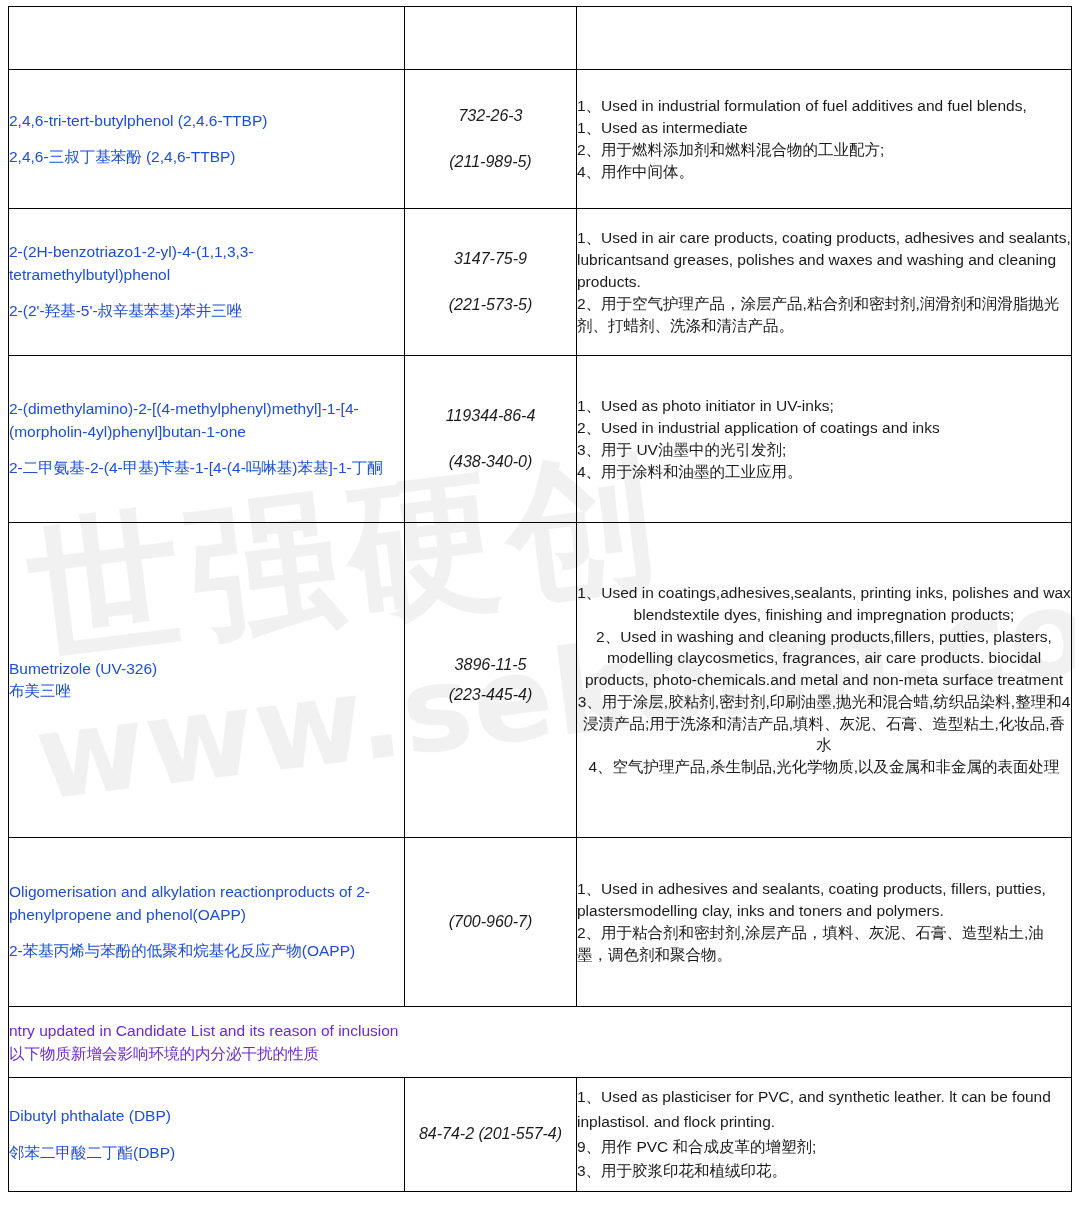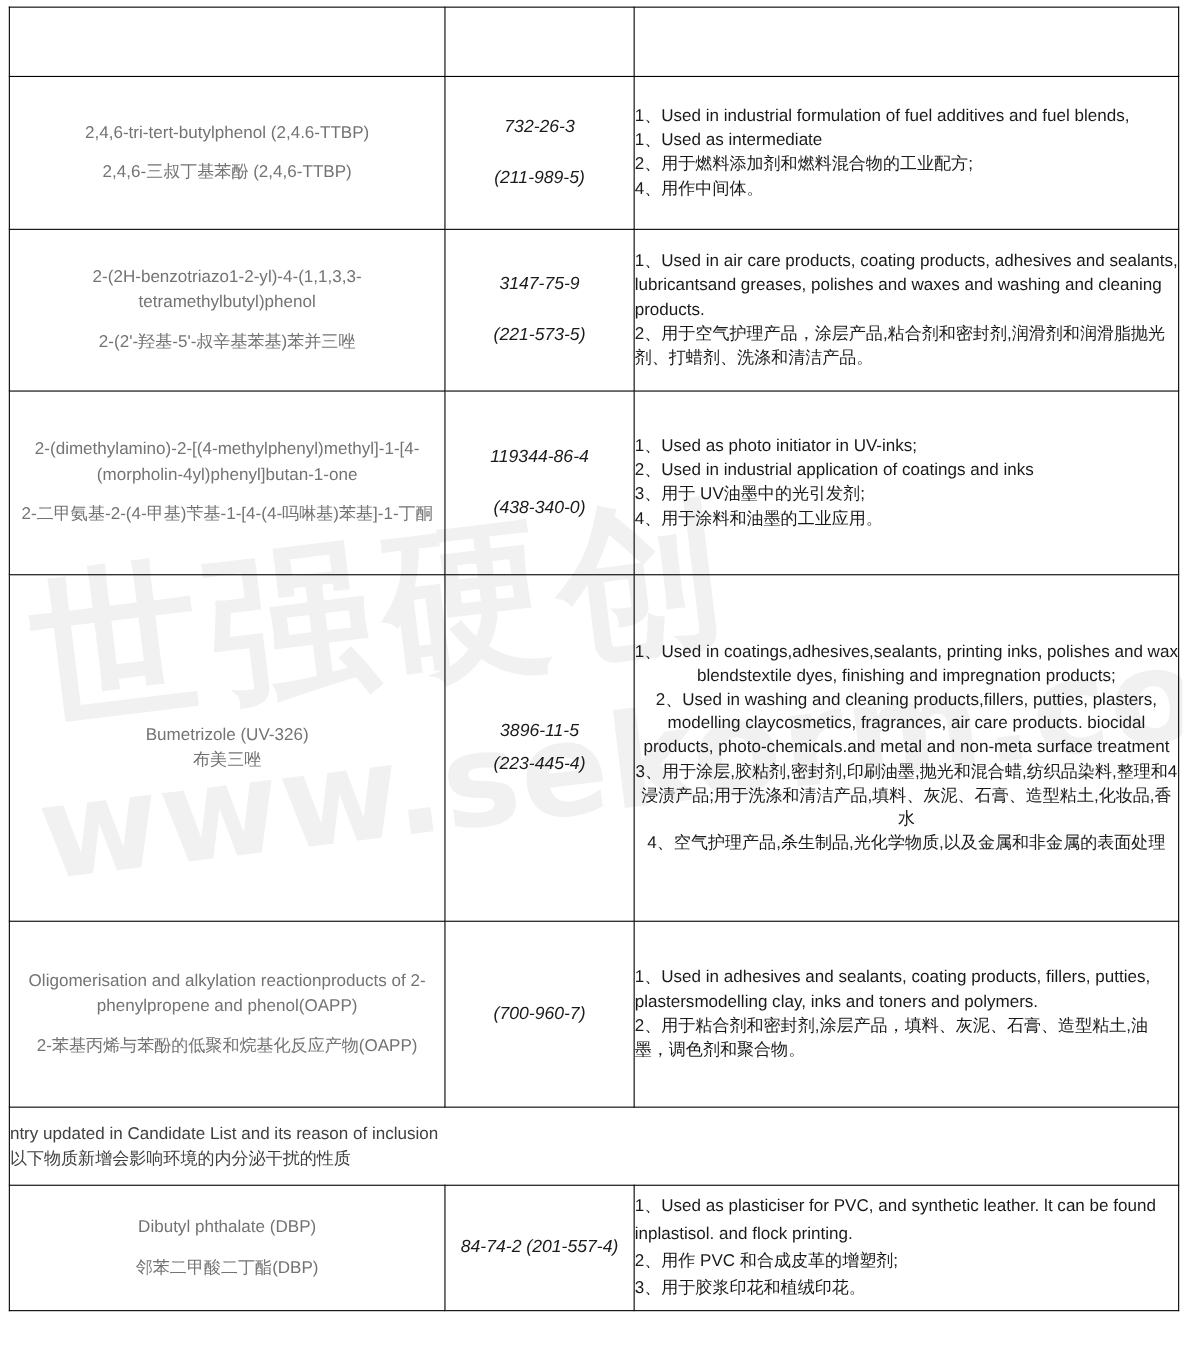--- a/index.html
+++ b/index.html
@@ -84,44 +84,44 @@
     line-height: 1.35;
     border: 1px solid #2f5f8f;
   }
   thead th .hdr-en { display: block; }
   thead th .hdr-cn { display: block; }
 
   
   td.cell-name {
     font-size: 15.5px;
     line-height: 1.45;
-    color: #737373;
+    color: #1d4ed8;
     padding: 6px 6px 6px 9px;
-    text-align: center;
+    text-align: left;
   }
   td.cell-cas {
     font-size: 16px;
     line-height: 1.9;
     color: #1a1a1a;
     text-align: center;
     padding: 6px 4px;
     font-style: italic;
   }
   td.cell-app {
     font-size: 15.5px;
     line-height: 1.43;
     color: #1a1a1a;
     padding: 7px 7px 7px 8px;
     text-align: left;
     vertical-align: middle;
   }
   td.cell-note {
     font-size: 15.5px;
     line-height: 1.5;
-    color: #404040;
+    color: #6d28d9;
     padding: 10px 6px 12px 9px;
     text-align: left;
     vertical-align: middle;
   }
 
   .nm-en { display: block; }
   .nm-cn { display: block; }
   .gap-line { display: block; height: 14px; }
 
   .app-line { display: block; white-space: pre-wrap; }
@@ -283,19 +283,19 @@
       <td class="cell-name">
         <span class="nm-en">Dibutyl phthalate (DBP)</span>
         <span class="gap-line"></span>
         <span class="nm-cn">邻苯二甲酸二丁酯(DBP)</span>
       </td>
       <td class="cell-cas">
         <span class="cas-line">84-74-2 (201-557-4)</span>
       </td>
       <td class="cell-app">
         <span class="app-line">1、Used as plasticiser for PVC, and synthetic leather. lt can be found inplastisol. and flock printing.</span>
-        <span class="app-line">2、用作 PVC 和合成皮革的增塑剂;</span>
+        <span class="app-line">9、用作 PVC 和合成皮革的增塑剂;</span>
         <span class="app-line">3、用于胶浆印花和植绒印花。</span>
       </td>
     </tr>
 
   </tbody>
 </table>
 
 </body></html>

